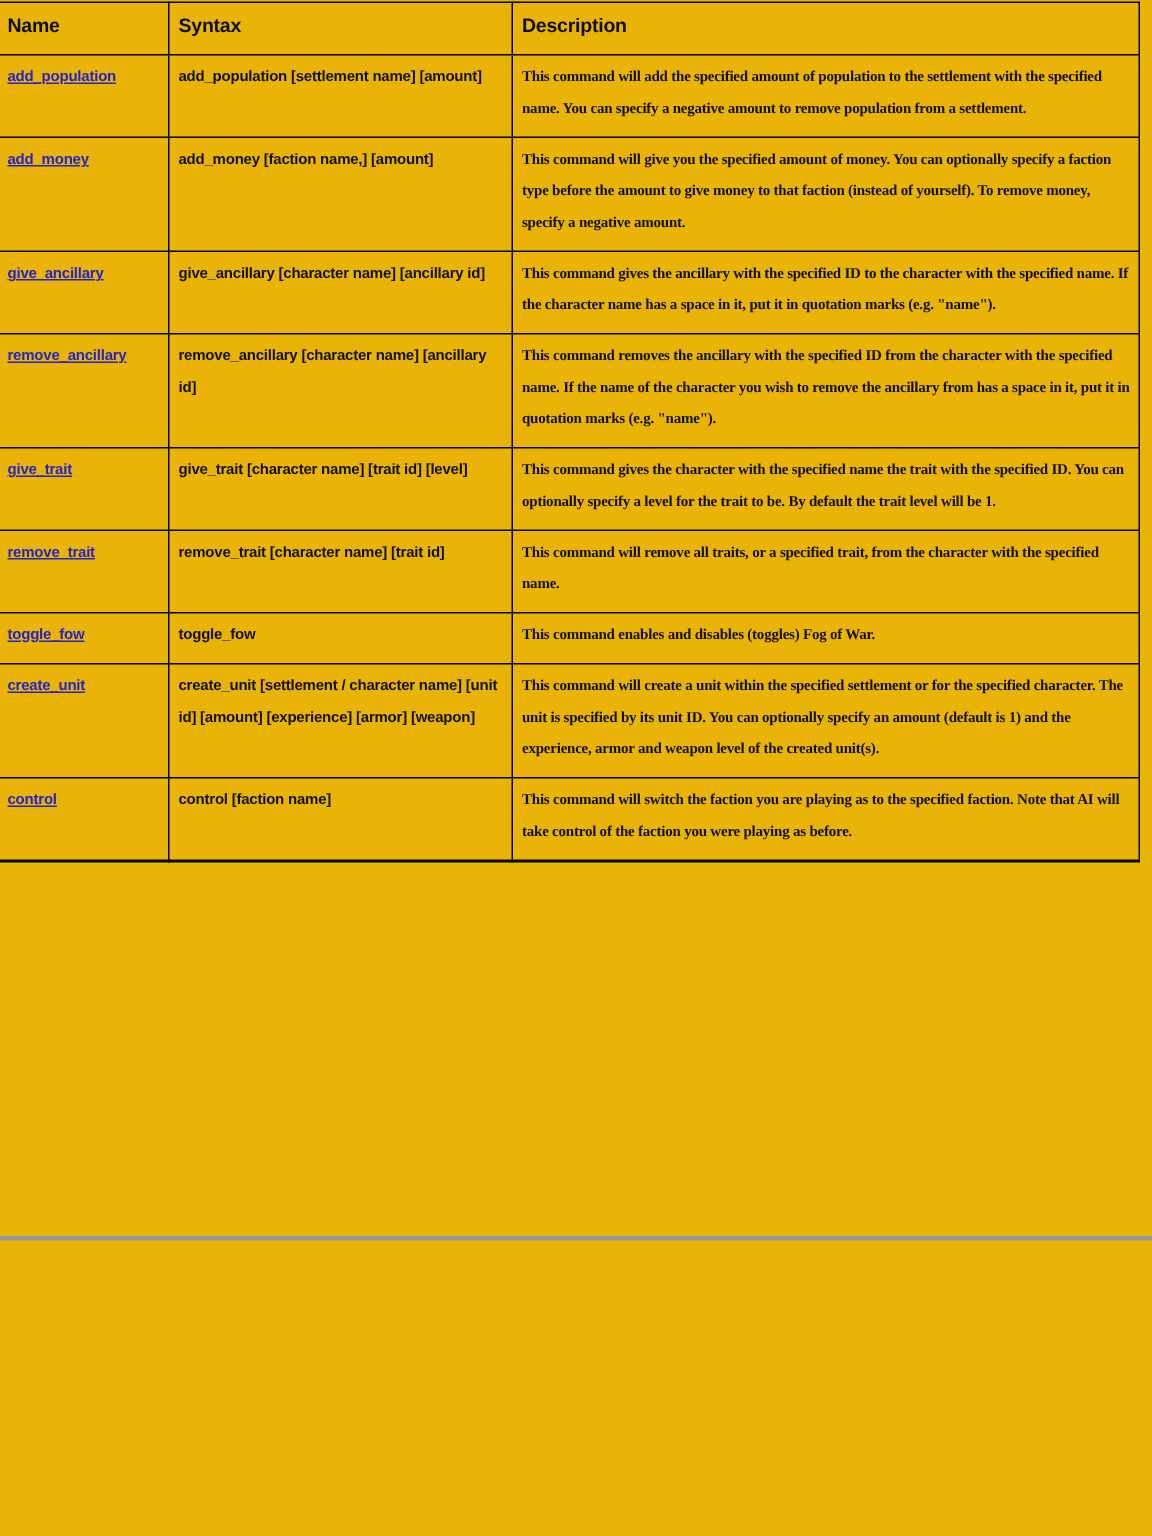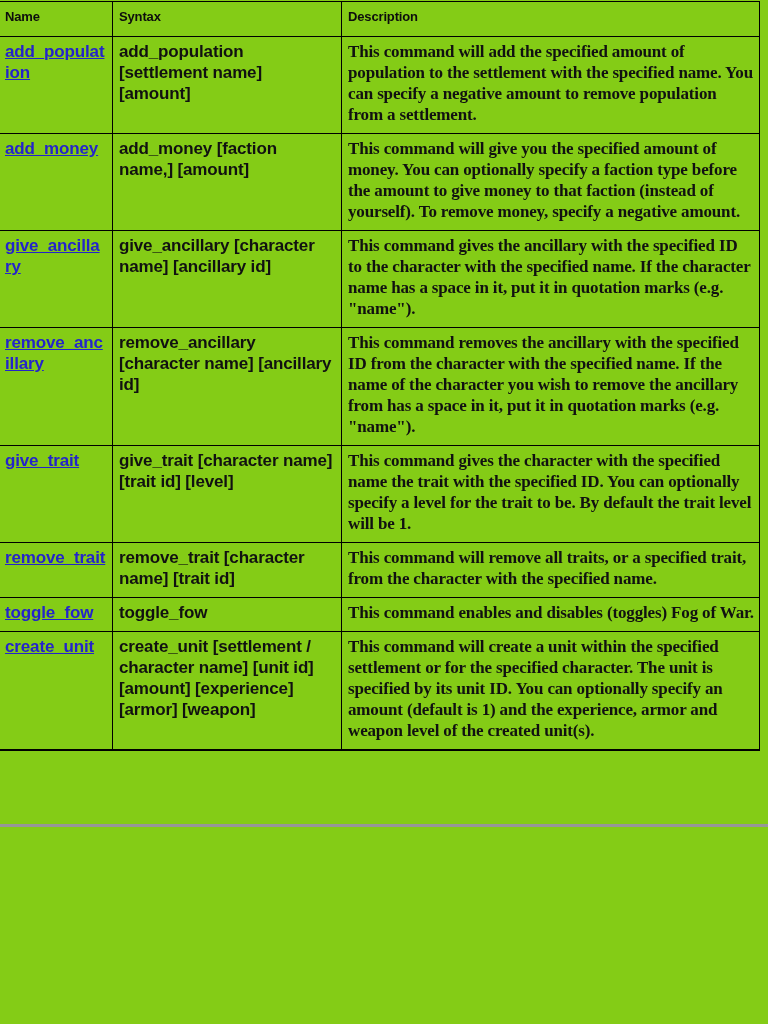--- a/index.html
+++ b/index.html
@@ -8,39 +8,39 @@
     background: #ffffff;
     width: 768px;
     height: 1024px;
     overflow: hidden;
     font-family: "Liberation Sans", "DejaVu Sans", sans-serif;
   }
   .page {
     position: relative;
     width: 768px;
     height: 1024px;
-    background: #84cc16;
+    background: #eab308;
   }
   table.cmd-table {
     position: absolute;
     top: 1px;
     left: -2px;
     width: 761px;
     border-collapse: collapse;
     table-layout: fixed;
   }
   .cmd-table col.col-name   { width: 114px; }
   .cmd-table col.col-syntax { width: 229px; }
   .cmd-table col.col-desc   { width: 418px; }
   .cmd-table th, .cmd-table td {
     border: 1.6px solid #000000;
     vertical-align: top;
     text-align: left;
     padding: 4px 6px 8px 6px;
-    font-size: 17px;
+    font-size: 10px;
     font-weight: bold;
     color: #111111;
     line-height: 21px;
     letter-spacing: -0.15px;
     word-wrap: break-word;
   }
   .cmd-table th {
     font-size: 13px;
     padding: 4px 6px 9px 6px;
     color: #0d0d0d;
@@ -128,18 +128,23 @@
     <td class="c-desc">This command enables and disables (toggles) Fog of War.</td>
   </tr>
 
   <tr>
     <td class="c-name"><a>create_unit</a></td>
     <td class="c-syntax">create_unit [settlement / character name] [unit id] [amount] [experience] [armor] [weapon]</td>
     <td class="c-desc">This command will create a unit within the specified settlement or for the specified character. The unit is specified by its unit ID. You can optionally specify an amount (default is 1) and the experience, armor and weapon level of the created unit(s).</td>
   </tr>
 
 
+  <tr>
+    <td class="c-name"><a>control</a></td>
+    <td class="c-syntax">control [faction name]</td>
+    <td class="c-desc">This command will switch the faction you are playing as to the specified faction. Note that AI will take control of the faction you were playing as before.</td>
+  </tr>
 </tbody>
   </table>
 
   <div class="page-edge-line"></div>
 
 </div>
 
 </body></html>

